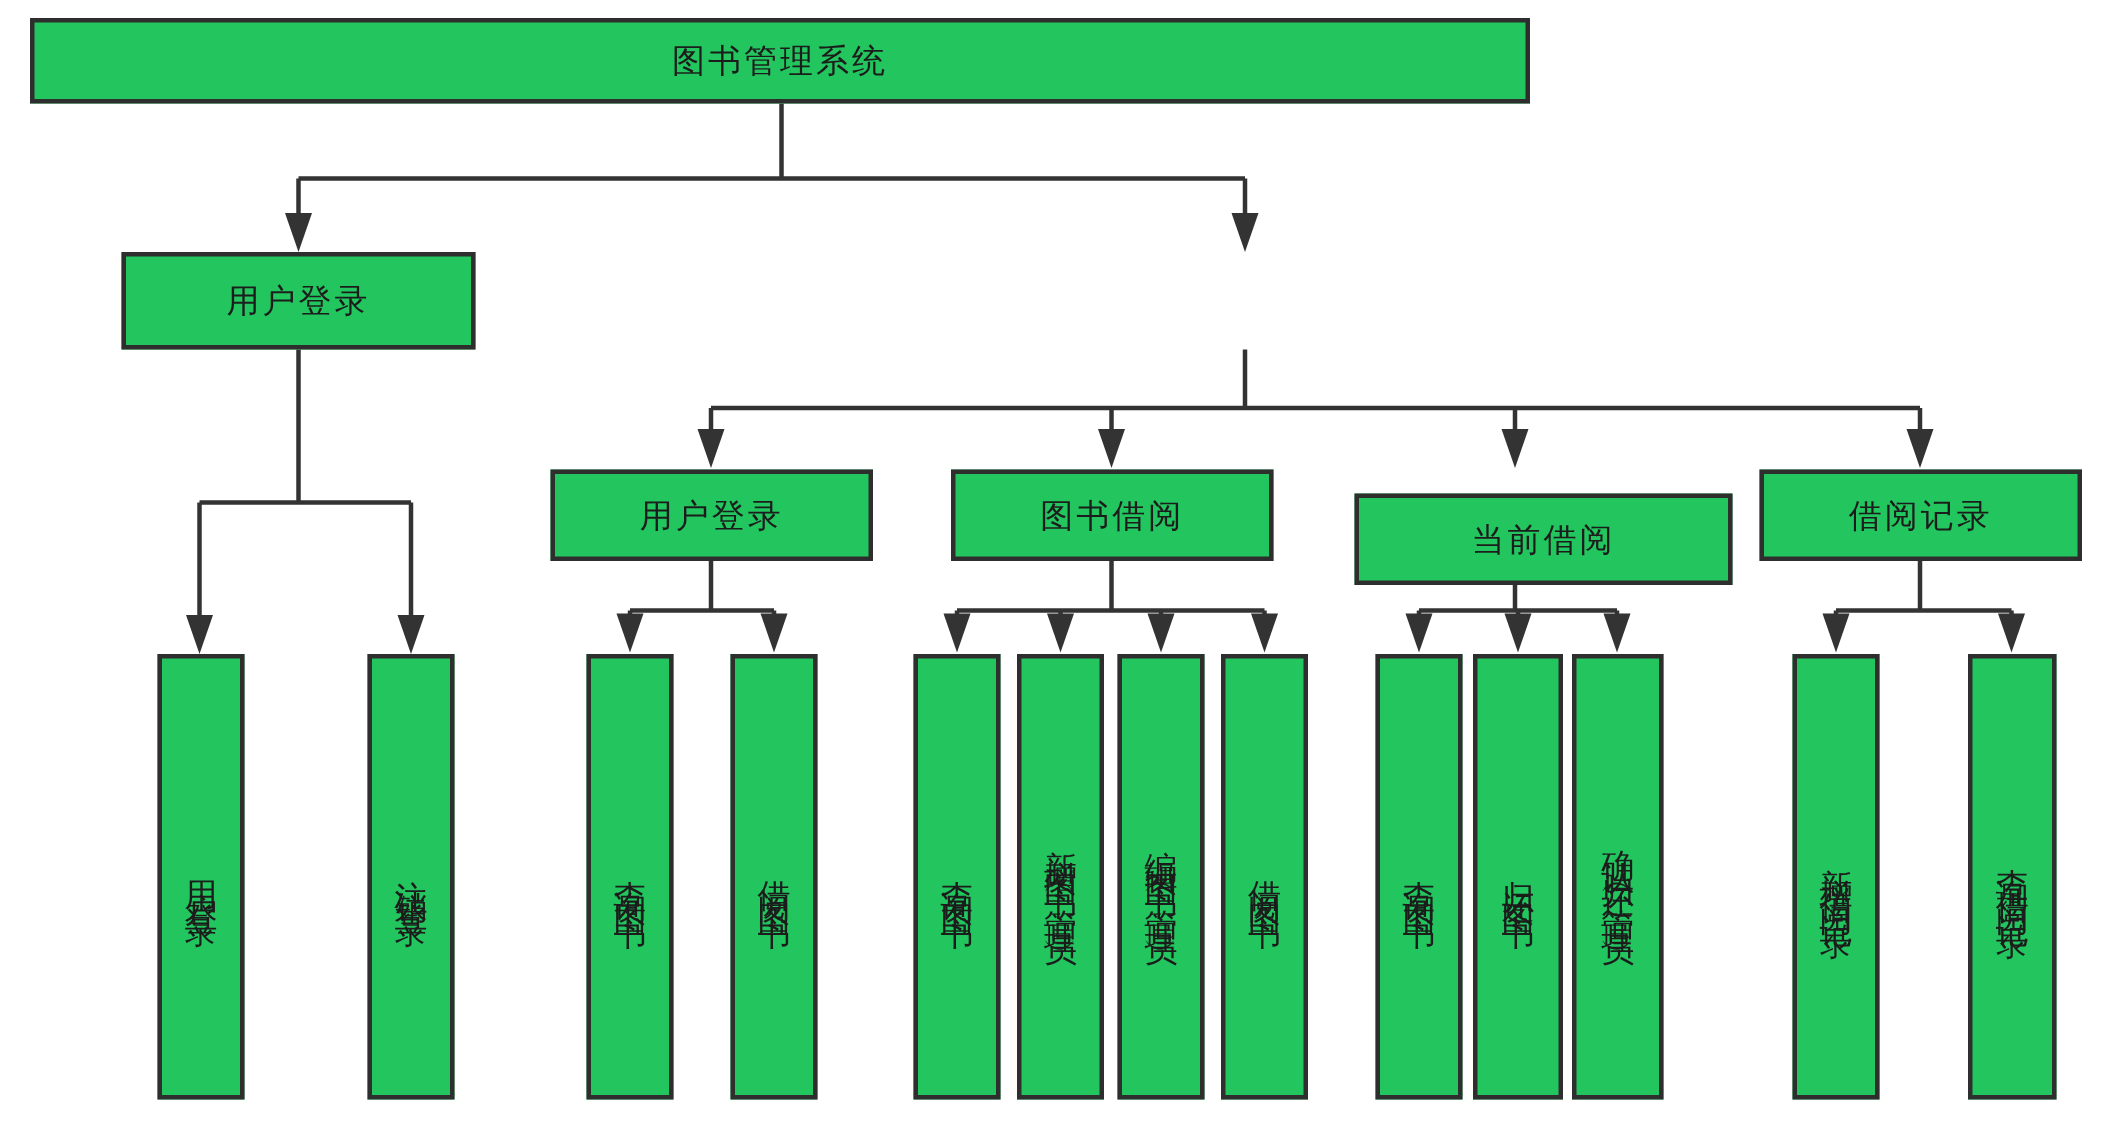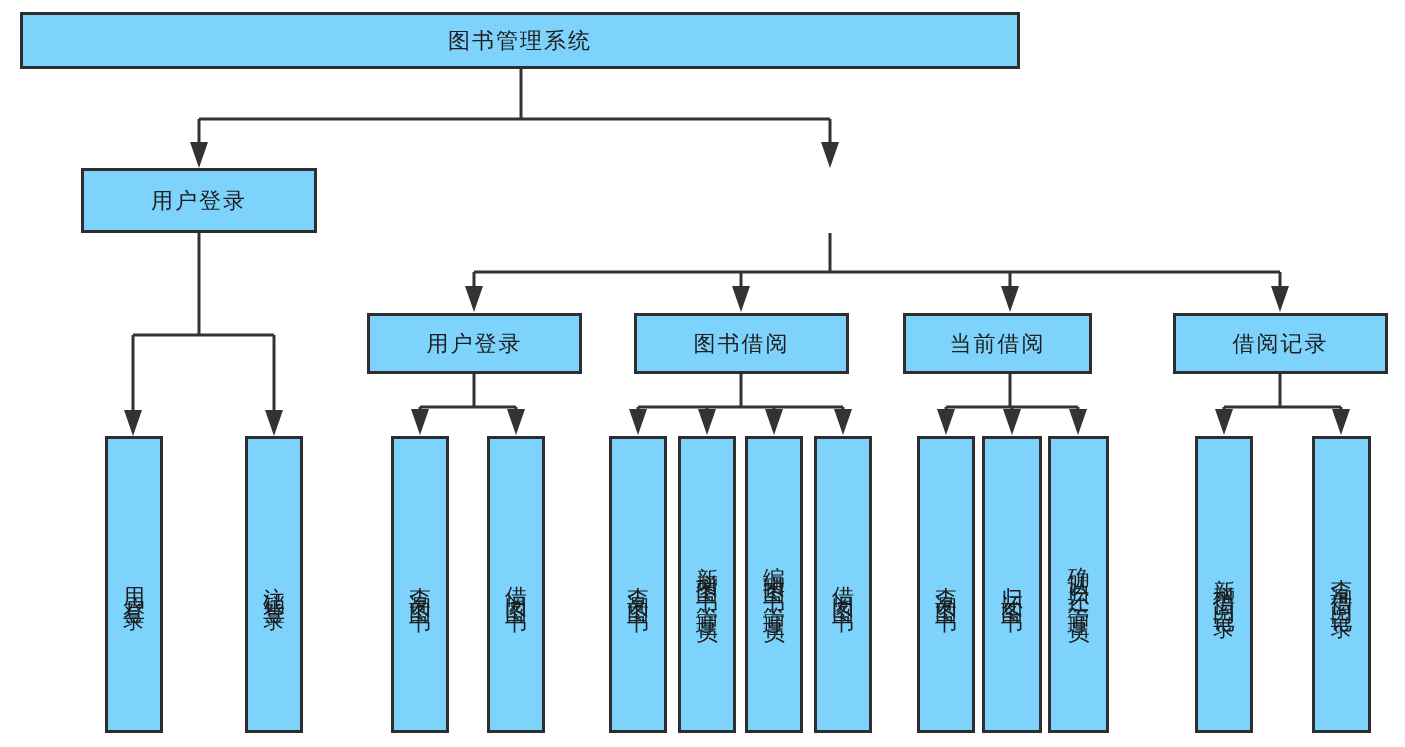--- a/index.html
+++ b/index.html
@@ -22,21 +22,21 @@
     fill: none;
   }
   .edges polygon {
     fill: #333333;
     stroke: none;
   }
   .box {
     position: absolute;
     box-sizing: border-box;
     border: 3px solid #2e2e2e;
-    background: #7dd3fc;
+    background: #22c55e;
     display: flex;
     align-items: center;
     justify-content: center;
     color: #1c1c1c;
   }
   .hbox span {
     font-size: 22px;
     letter-spacing: 2px;
     white-space: nowrap;
   }
@@ -146,21 +146,21 @@
   <div class="box hbox" style="left:81px; top:168px; width:236px; height:65px;">
     <span>用户登录</span>
   </div>
 
   <div class="box hbox" style="left:367px; top:313px; width:215px; height:61px;">
     <span>用户登录</span>
   </div>
   <div class="box hbox" style="left:634px; top:313px; width:215px; height:61px;">
     <span>图书借阅</span>
   </div>
-  <div class="box hbox" style="left:903px; top:313px; width:189px; height:61px;">
+  <div class="box hbox" style="left:903px; top:329px; width:252px; height:61px;">
     <span>当前借阅</span>
   </div>
   <div class="box hbox" style="left:1173px; top:313px; width:215px; height:61px;">
     <span>借阅记录</span>
   </div>
 
   <div class="box vbox" style="left:105px; top:436px; width:58px; height:297px;">
     <span>用户登录</span>
   </div>
   <div class="box vbox" style="left:245px; top:436px; width:58px; height:297px;">

